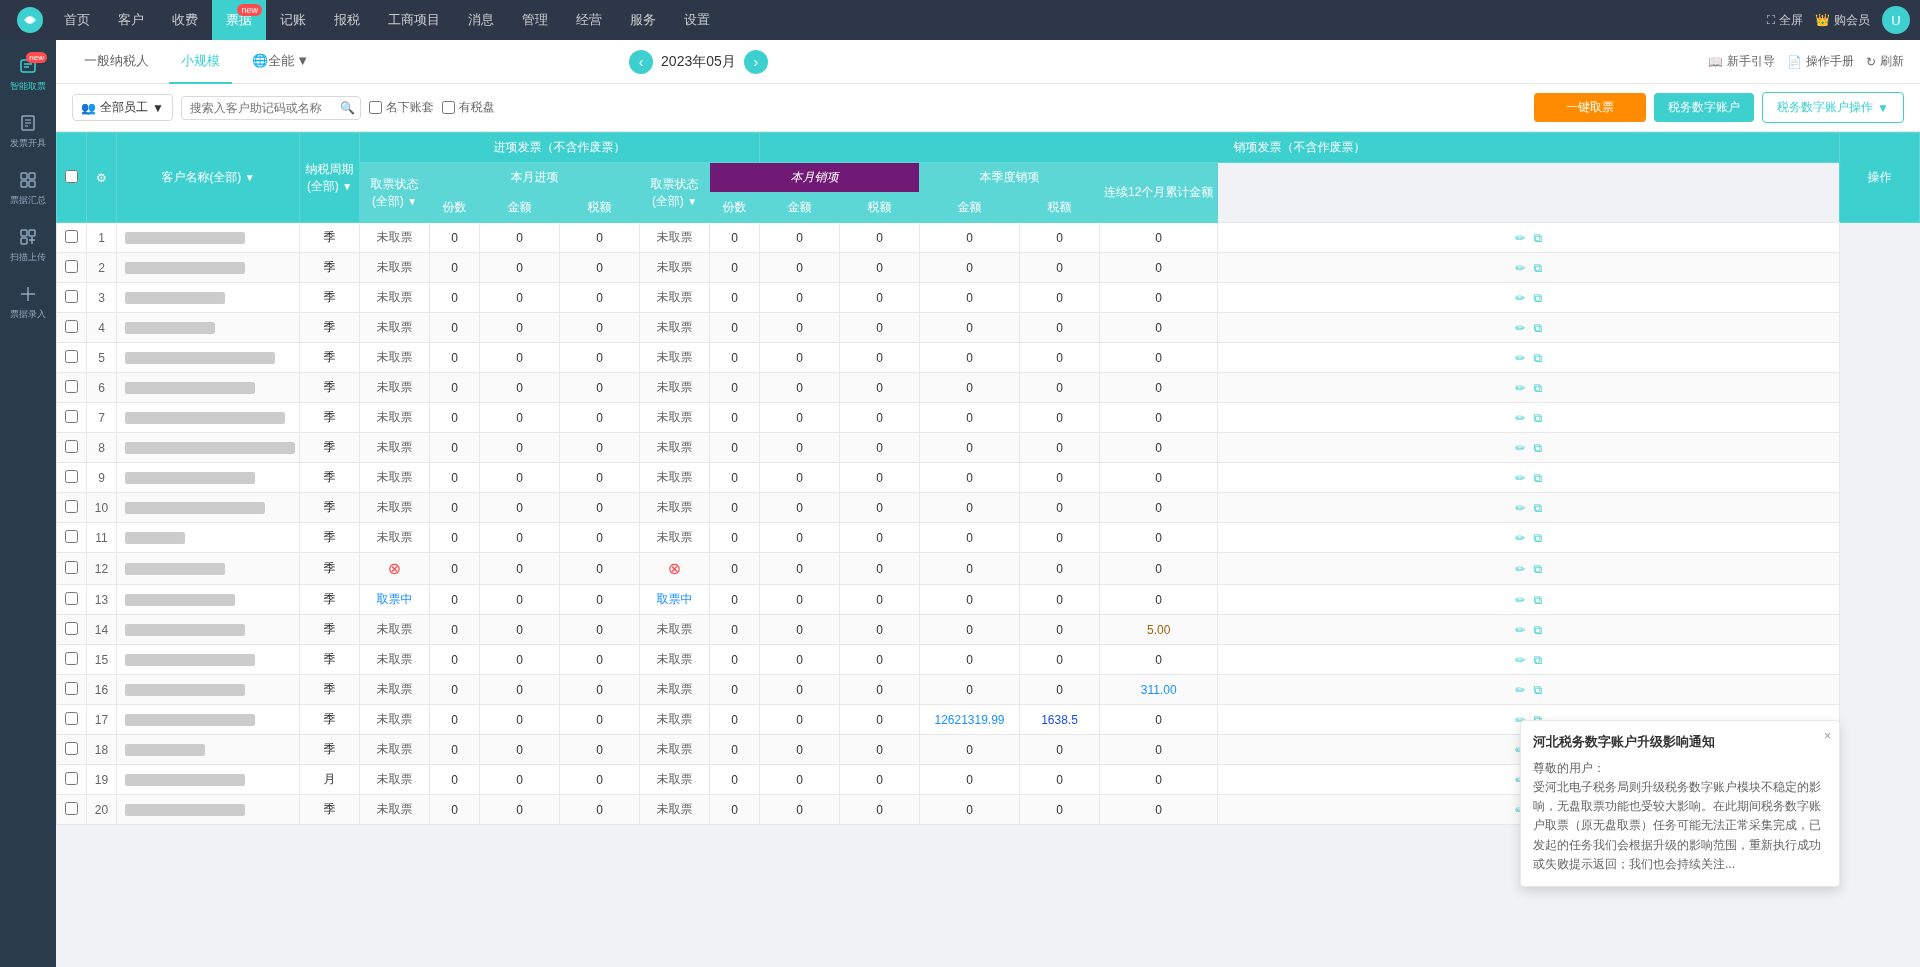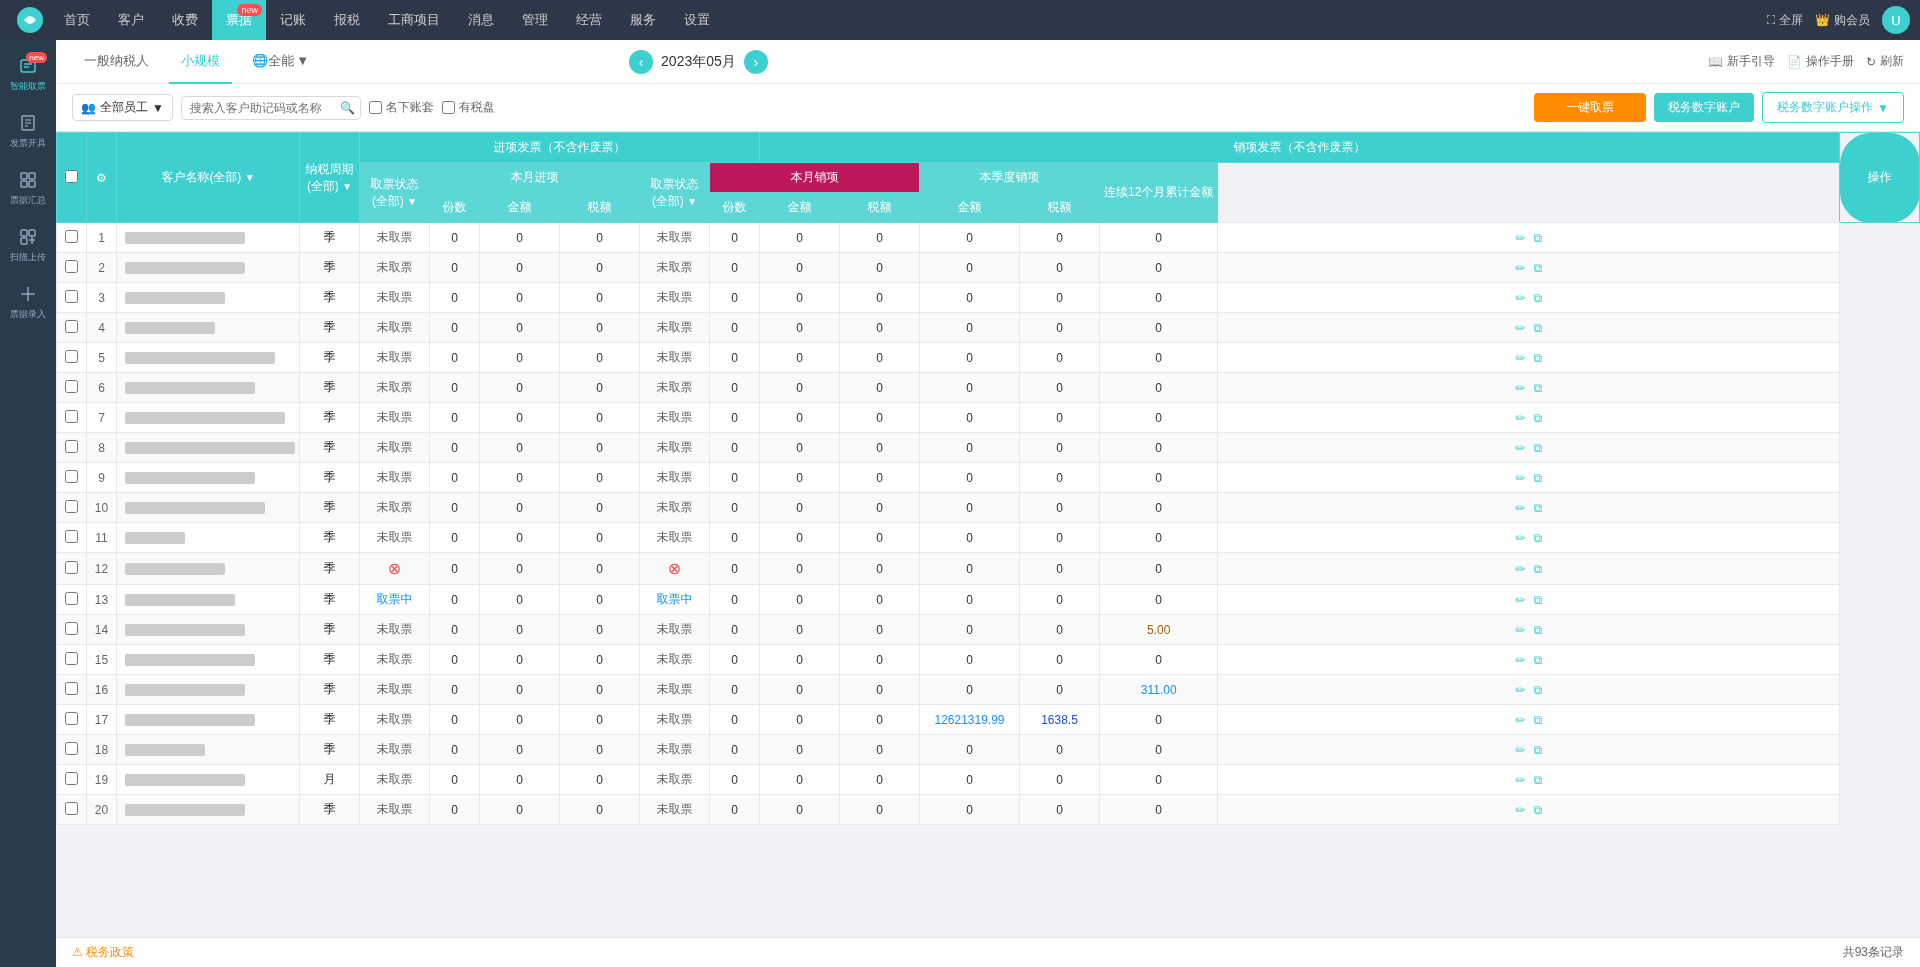--- a/index.html
+++ b/index.html
@@ -262,27 +262,27 @@
               <th rowspan="3" style="width:30px;"><input type="checkbox" style=""></th>
               <th rowspan="3" style="width:30px;"><span>⚙</span></th>
               <th rowspan="3" style="width:180px;background:#3ecfcf;">
                 客户名称(全部) <span style="font-size:10px;">▼</span>
               </th>
               <th rowspan="3" style="background:#3ecfcf;width:60px;">
                 纳税周期<br>(全部) <span style="font-size:10px;">▼</span>
               </th>
               <th colspan="6" style="background:#3ecfcf;">进项发票（不含作废票）</th>
               <th colspan="7" style="background:#3ecfcf;">销项发票（不含作废票）</th>
-              <th rowspan="3" style="background:#3ecfcf;width:80px;border-radius:31px;">操作</th>
+              <th rowspan="3" style="background:#3ecfcf;width:80px;">操作</th>
             </tr>
             <tr>
               <th rowspan="2" style="background:#5dd6d6;width:70px;">取票状态<br>(全部) <span style="font-size:10px;">▼</span></th>
               <th colspan="3" style="background:#5dd6d6;">本月进项</th>
               <th rowspan="2" style="background:#5dd6d6;width:70px;">取票状态<br>(全部) <span style="font-size:10px;">▼</span></th>
-              <th colspan="3" style="background:#be185d;">本月销项</th>
+              <th colspan="3" style="background:#701a75;font-style:italic;">本月销项</th>
               <th colspan="2" style="background:#5dd6d6;">本季度销项</th>
               <th rowspan="2" style="background:#5dd6d6;width:100px;">连续12个月累计金额</th>
             </tr>
             <tr>
               <th style="background:#5dd6d6;width:50px;">份数</th>
               <th style="background:#5dd6d6;width:80px;">金额</th>
               <th style="background:#5dd6d6;width:80px;">税额</th>
               <th style="background:#5dd6d6;width:50px;">份数</th>
               <th style="background:#5dd6d6;width:80px;">金额</th>
               <th style="background:#5dd6d6;width:80px;">税额</th>
@@ -788,20 +788,24 @@
       <div class="action-cell">
         <span class="edit-icon">✏</span>
         <span class="copy-icon">⧉</span>
       </div>
     </td>
   </tr>
             </tbody>
         </table>
       </div>
 
-      <div class="table-footer">
-        <span class="tax-policy">⚠ 税务政策</span>
-        <span style="margin-left:auto;">共93条记录</span>
-      </div>
-
+
+      <div class="notification-popup">
+        <div class="notif-title">河北税务数字账户升级影响通知</div>
+        <span class="notif-close">×</span>
+        <div class="notif-content">
+          尊敬的用户：<br>
+          受河北电子税务局则升级税务数字账户模块不稳定的影响，无盘取票功能也受较大影响。在此期间税务数字账户取票（原无盘取票）任务可能无法正常采集完成，已发起的任务我们会根据升级的影响范围，重新执行成功或失败提示返回；我们也会持续关注...
+        </div>
+      </div>
     </div>
   </div>
 </div>
 
 </body></html>

